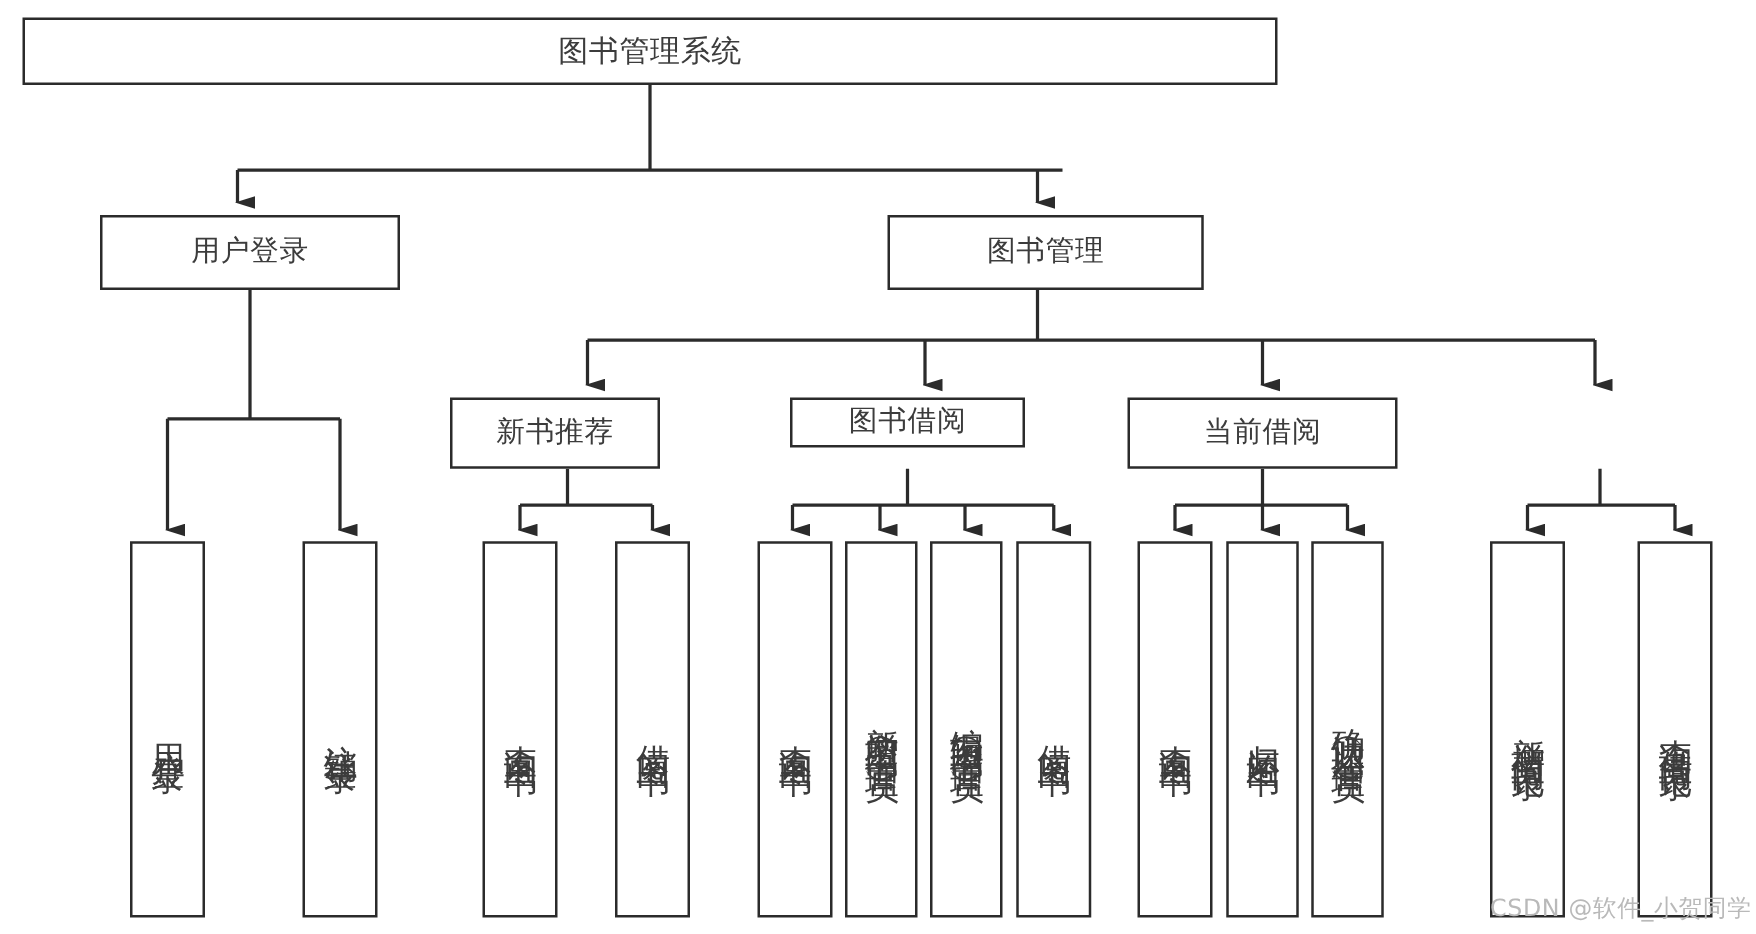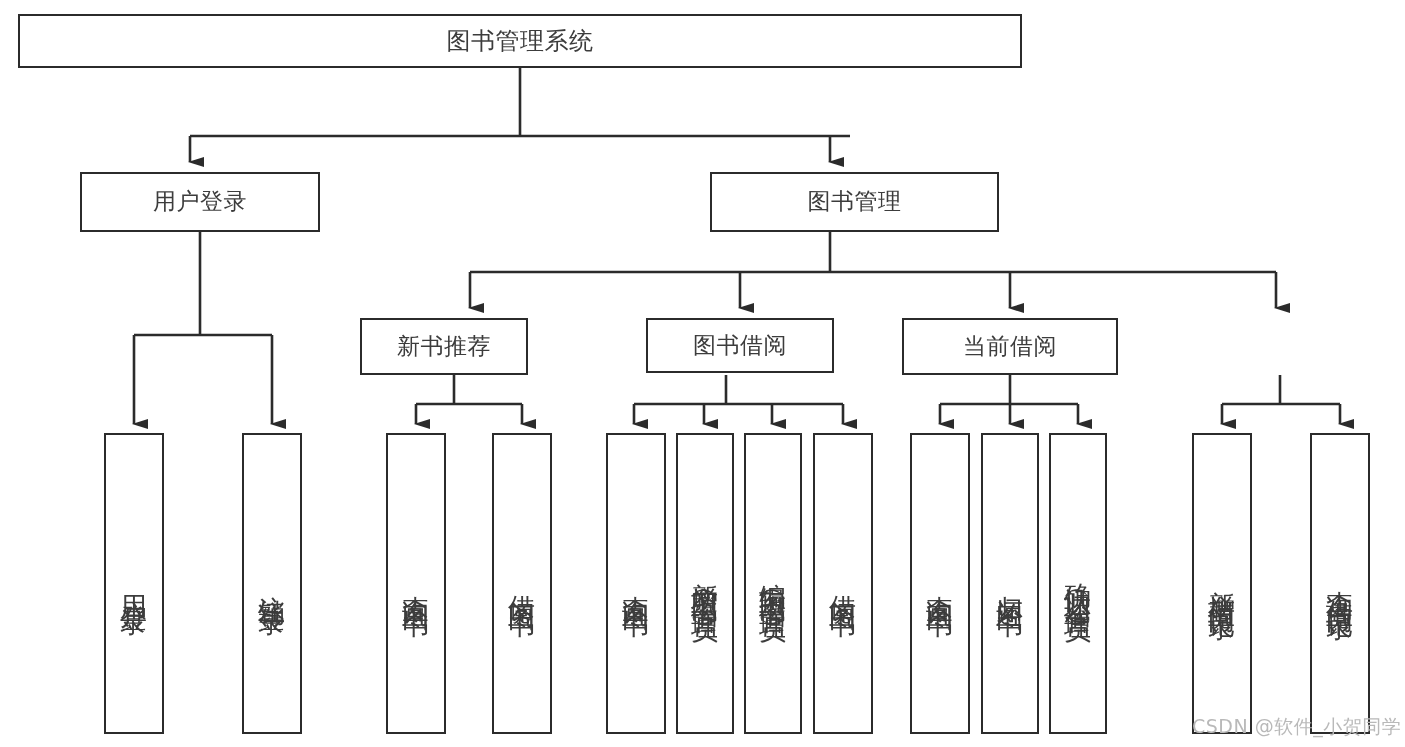--- a/index.html
+++ b/index.html
@@ -122,28 +122,28 @@
     </g>
   </svg>
 
   <div class="node h-node root" style="left:18px; top:14px; width:1004px; height:54px;">
     <span class="lbl">图书管理系统</span>
   </div>
 
   <div class="node h-node" style="left:80px; top:172px; width:240px; height:60px;">
     <span class="lbl">用户登录</span>
   </div>
-  <div class="node h-node" style="left:710px; top:172px; width:289px; height:60px;">
+  <div class="node h-node" style="left:710px; top:172px; width:253px; height:60px;">
     <span class="lbl">图书管理</span>
   </div>
 
   <div class="node h-node" style="left:360px; top:318px; width:168px; height:57px;">
     <span class="lbl">新书推荐</span>
   </div>
-  <div class="node h-node" style="left:646px; top:318px; width:188px; height:55px;">
+  <div class="node h-node" style="left:632px; top:318px; width:188px; height:40px;">
     <span class="lbl">图书借阅</span>
   </div>
   <div class="node h-node" style="left:902px; top:318px; width:216px; height:57px;">
     <span class="lbl">当前借阅</span>
   </div>
 
   <div class="node v-node" style="left:104px; top:433px; width:60px; height:301px;">
     <span class="lbl">用户登录</span>
   </div>
   <div class="node v-node" style="left:242px; top:433px; width:60px; height:301px;">

